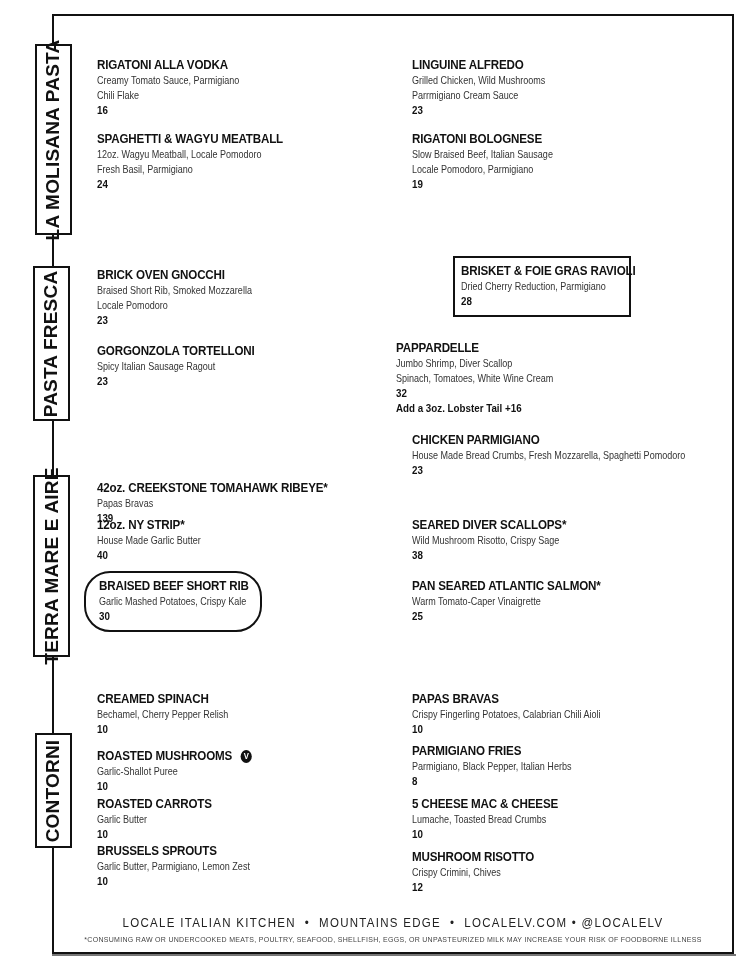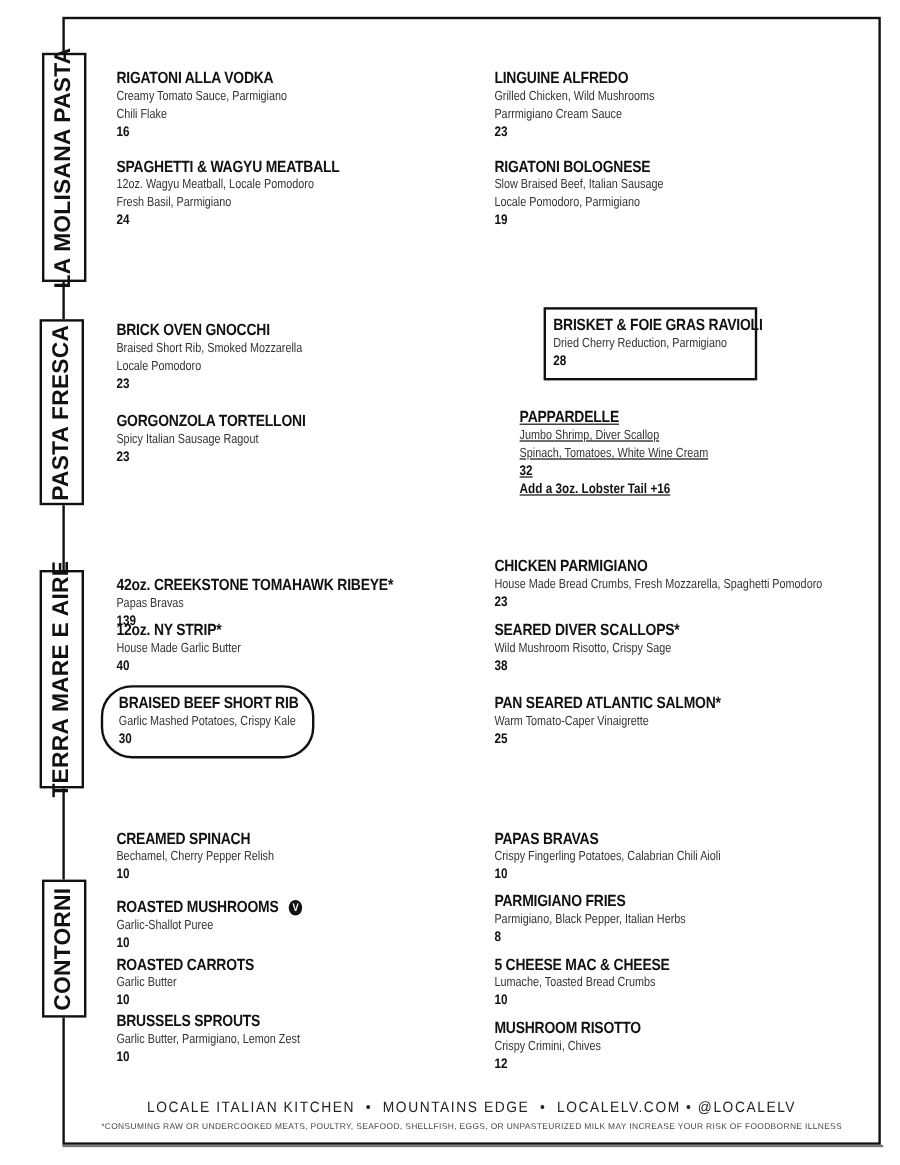--- a/index.html
+++ b/index.html
@@ -82,21 +82,21 @@
 <div class="item" style="left:97px; top:343px;">
   <div class="name">GORGONZOLA TORTELLONI</div>
   <div class="desc">Spicy Italian Sausage Ragout</div>
   <div class="price">23</div>
 </div>
 <div class="item boxed" style="left:405px; top:256px; width:178px; height:61px;margin-left:48px;">
   <div class="name">BRISKET &amp; FOIE GRAS RAVIOLI</div>
   <div class="desc">Dried Cherry Reduction, Parmigiano</div>
   <div class="price">28</div>
 </div>
-<div class="item" style="left:433px; top:340px;text-decoration:underline;">
+<div class="item" style="left:396px; top:340px;">
   <div class="name">PAPPARDELLE</div>
   <div class="desc">Jumbo Shrimp, Diver Scallop</div>
   <div class="desc">Spinach, Tomatoes, White Wine Cream</div>
   <div class="price">32</div>
   <div class="price">Add a 3oz. Lobster Tail +16</div>
 </div>
 
 <div class="item" style="left:97px; top:456px;margin-top:24px;">
   <div class="name">42oz. CREEKSTONE TOMAHAWK RIBEYE*</div>
   <div class="desc">Papas Bravas</div>
@@ -105,21 +105,21 @@
 <div class="item" style="left:97px; top:517px;">
   <div class="name">12oz. NY STRIP*</div>
   <div class="desc">House Made Garlic Butter</div>
   <div class="price">40</div>
 </div>
 <div class="item boxed" style="left:84px; top:571px; width:178px; height:61px; padding-left:13px;border-radius:26px;">
   <div class="name">BRAISED BEEF SHORT RIB</div>
   <div class="desc">Garlic Mashed Potatoes, Crispy Kale</div>
   <div class="price">30</div>
 </div>
-<div class="item" style="left:412px; top:464px;">
+<div class="item" style="left:412px; top:432px;">
   <div class="name">CHICKEN PARMIGIANO</div>
   <div class="desc">House Made Bread Crumbs, Fresh Mozzarella, Spaghetti Pomodoro</div>
   <div class="price">23</div>
 </div>
 <div class="item" style="left:412px; top:517px;">
   <div class="name">SEARED DIVER SCALLOPS*</div>
   <div class="desc">Wild Mushroom Risotto, Crispy Sage</div>
   <div class="price">38</div>
 </div>
 <div class="item" style="left:412px; top:578px;">

